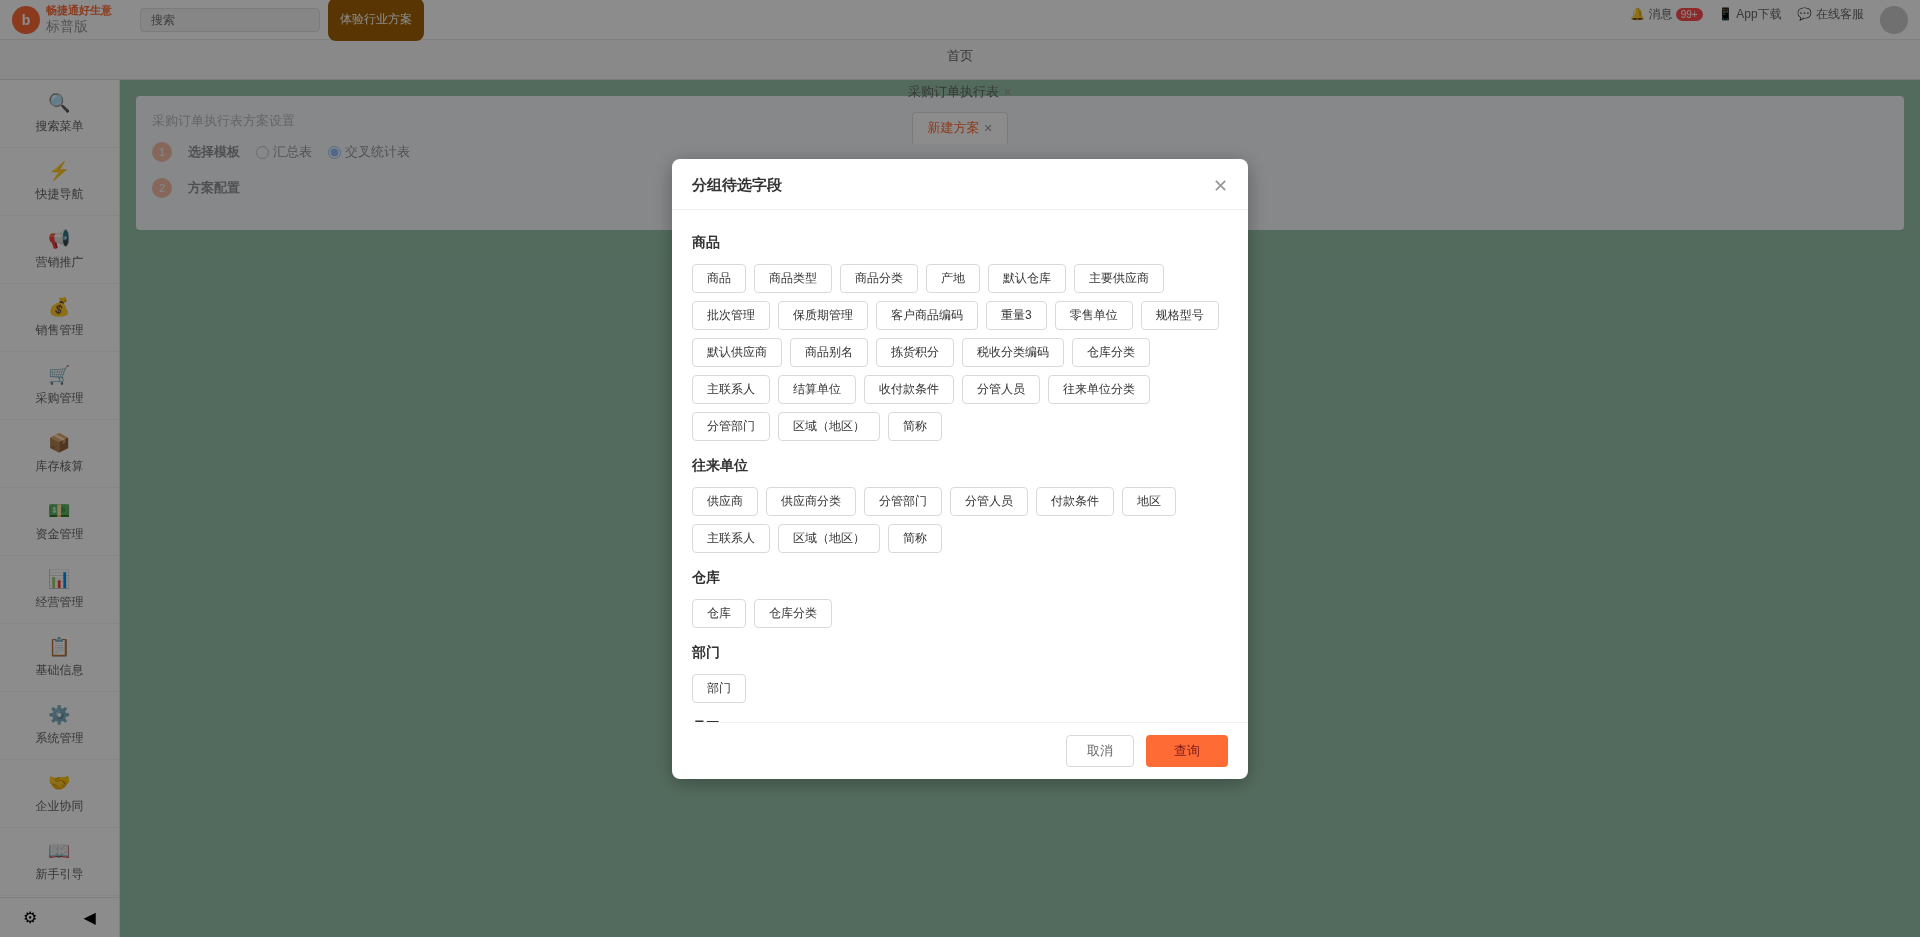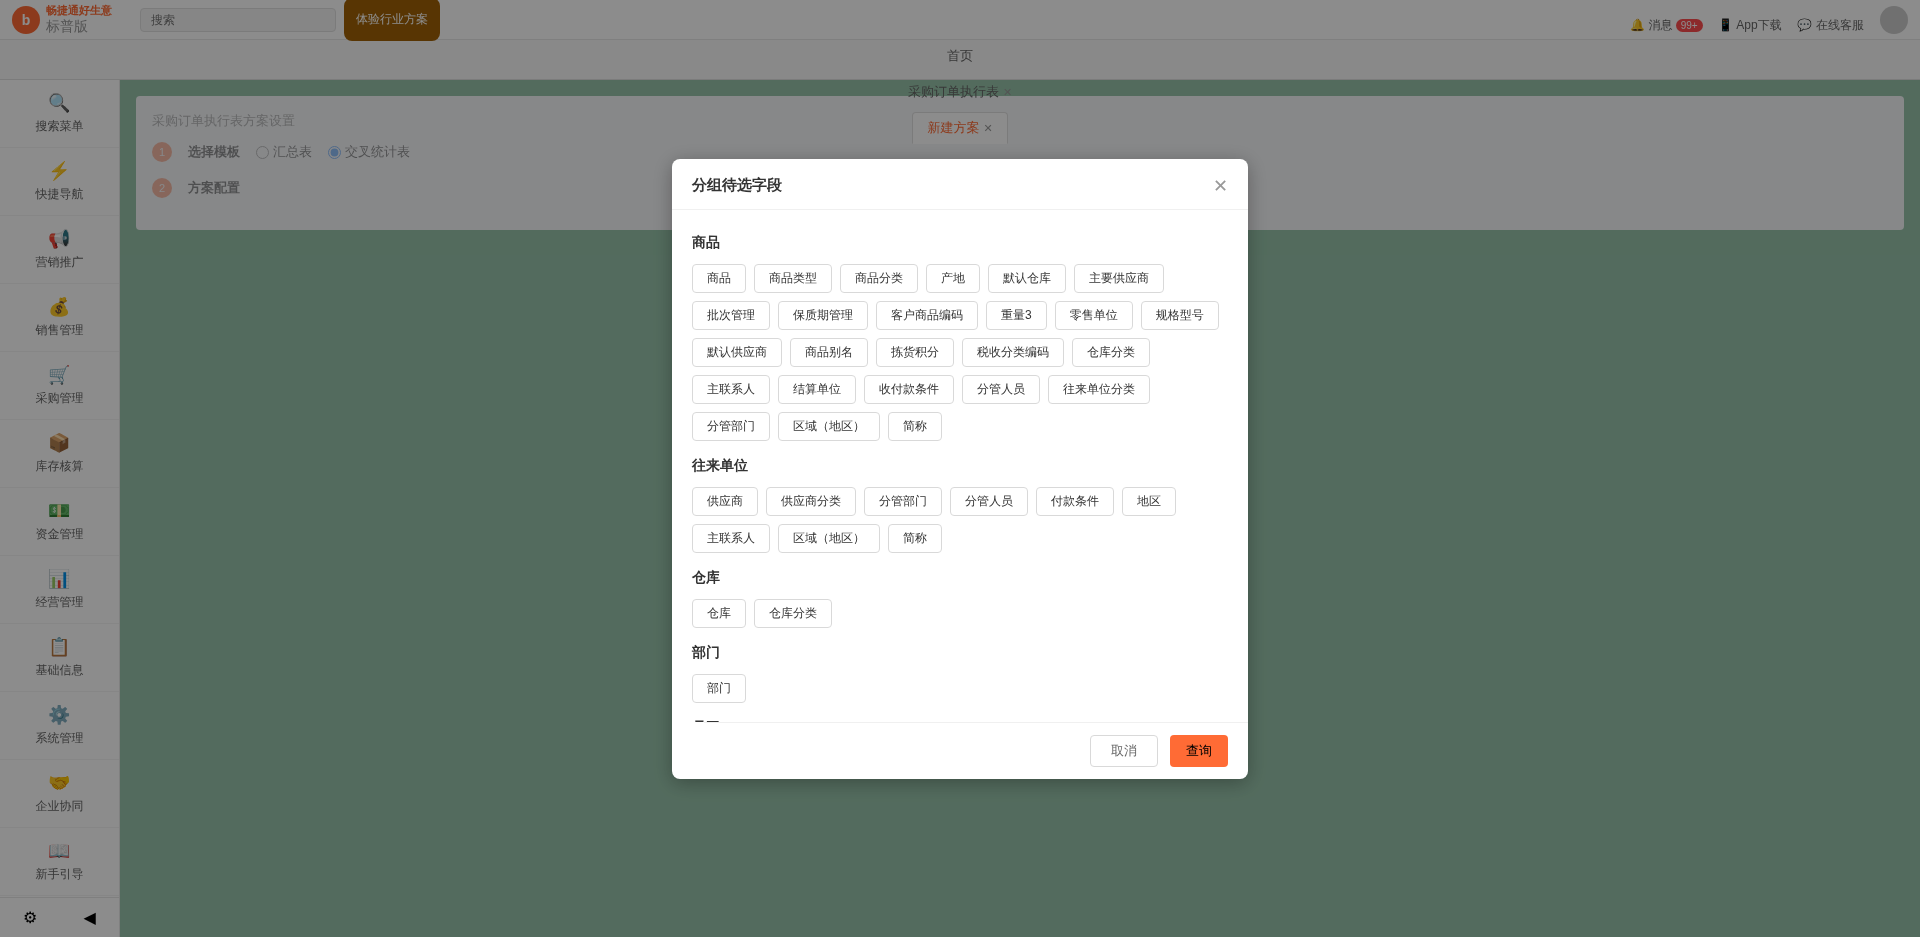--- a/index.html
+++ b/index.html
@@ -29,37 +29,37 @@
       background: #ff6b35;
       border-radius: 50%;
       display: flex; align-items: center; justify-content: center;
       color: #fff; font-weight: bold; font-size: 14px;
     }
     .search-box {
       background: #f5f5f5;
       border: 1px solid #e0e0e0;
       border-radius: 4px;
       padding: 4px 10px;
-      width: 196px;
+      width: 180px;
       color: #999;
       font-size: 12px;
     }
     .top-btn {
       background: #a16207;
       color: #fff;
       border: none;
       border-radius: 8px;
       padding: 13px 12px;
       font-size: 12px;
       cursor: pointer;
     }
     .top-right {
       margin-left: auto;
       display: flex;
-      align-items: flex-end;
+      align-items: flex-start;
       gap: 16px;
       font-size: 12px;
       color: #666;
     }
     .top-right .badge {
       background: #ff4d4f;
       color: #fff;
       border-radius: 8px;
       padding: 1px 5px;
       font-size: 10px;
@@ -206,25 +206,25 @@
     .btn-cancel {
       padding: 6px 20px;
       border: 1px solid #d9d9d9;
       border-radius: 4px;
       background: #fff;
       color: #666;
       cursor: pointer;
       font-size: 13px;
     }
     .btn-confirm {
-      padding: 6px 16px;
+      padding: 6px 28px;
       border: none;
       border-radius: 4px;
       background: #ff6b35;
-      color: #000000;
+      color: #7f1d1d;
       cursor: pointer;
       font-size: 13px;
     }
 
     
     .modal-body::-webkit-scrollbar { width: 6px; }
     .modal-body::-webkit-scrollbar-track { background: #f0f0f0; }
     .modal-body::-webkit-scrollbar-thumb { background: #ccc; border-radius: 3px; }
 
     

